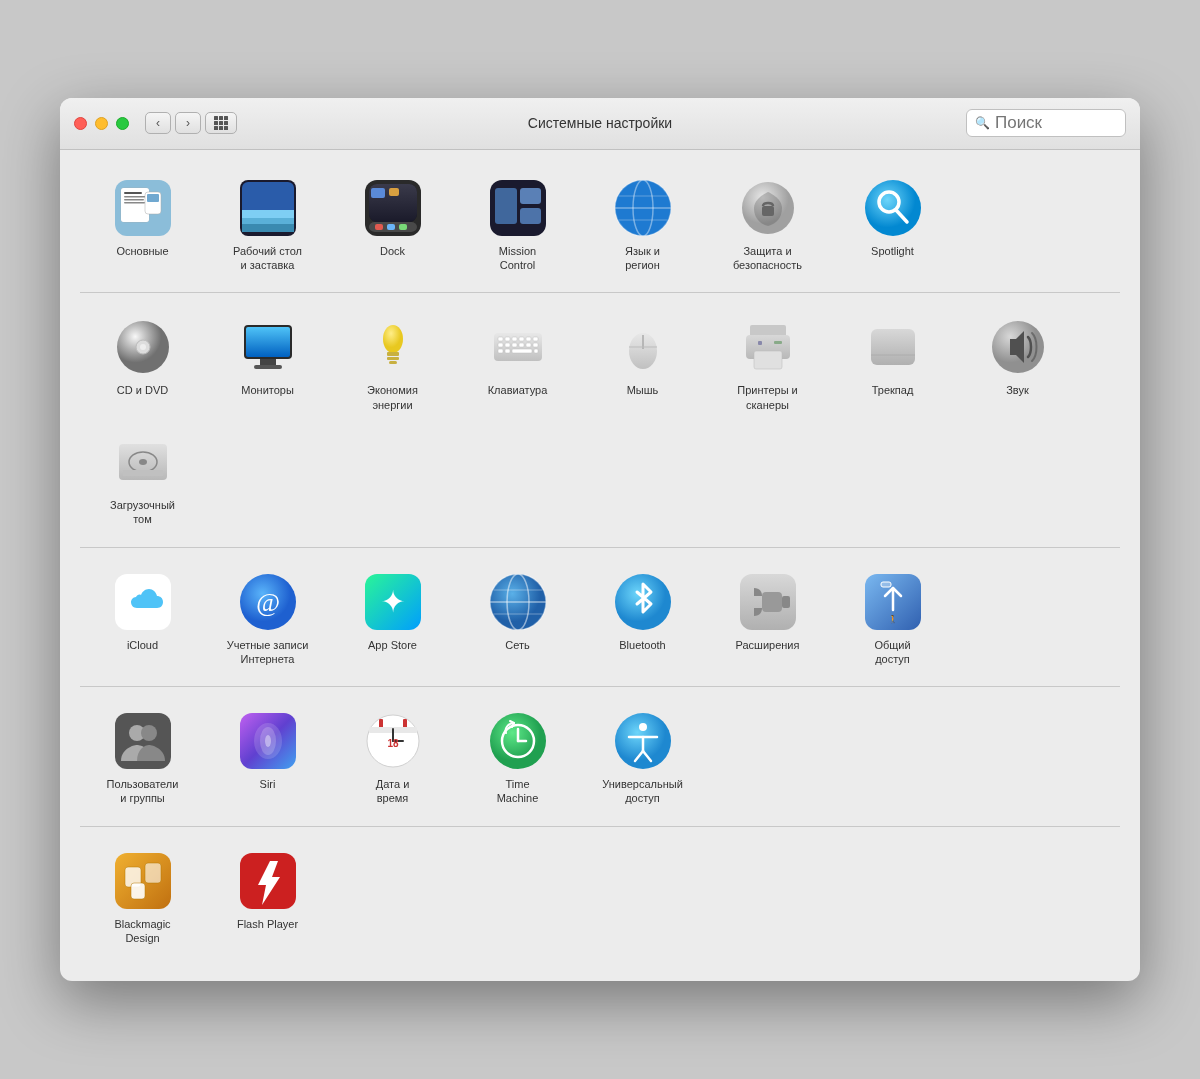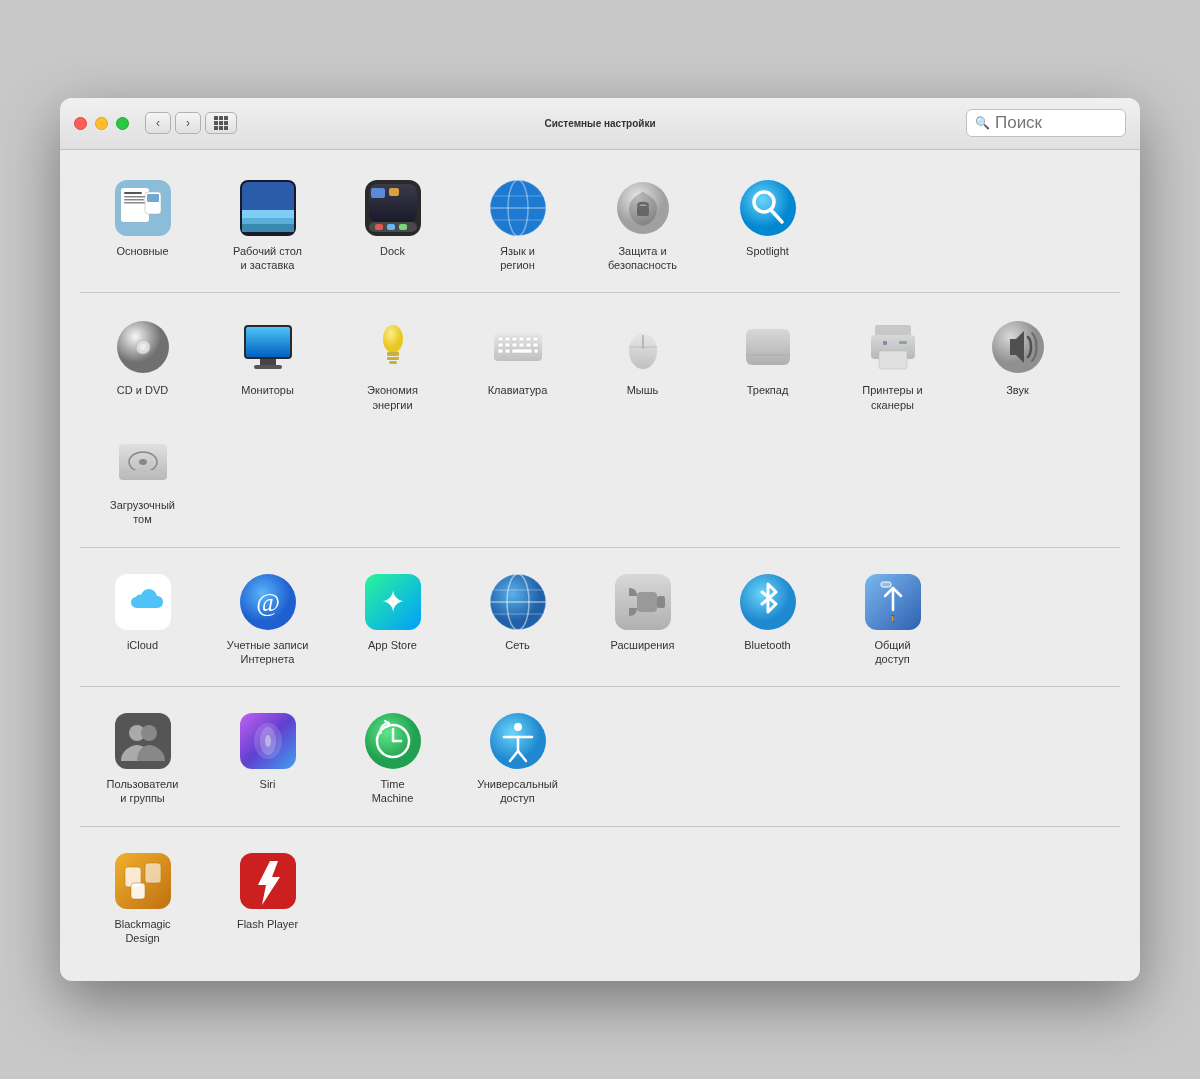--- a/index.html
+++ b/index.html
@@ -80,22 +80,22 @@
     .grid-dot {
       width: 4px;
       height: 4px;
       background: #555;
       border-radius: 0.5px;
     }
     .title {
       position: absolute;
       left: 50%;
       transform: translateX(-50%);
-      font-size: 10px;
-      font-weight: 700;
+      font-size: 14px;
+      font-weight: 400;
       color: #333;
     }
     .search-box {
       margin-left: auto;
       display: flex;
       align-items: center;
       background: white;
       border: 1px solid #c0c0c0;
       border-radius: 6px;
       padding: 3px 8px;
@@ -243,20 +243,31 @@
               <rect x="10" y="44" width="8" height="6" rx="2" fill="#e05a50"></rect>
               <rect x="22" y="44" width="8" height="6" rx="2" fill="#6ab4f8"></rect>
               <rect x="34" y="44" width="8" height="6" rx="2" fill="#78d878"></rect>
               <rect x="6" y="8" width="14" height="10" rx="2" fill="#5a8ad8"></rect>
               <rect x="24" y="8" width="10" height="8" rx="2" fill="#d8a040"></rect>
             </svg>
           </div>
           <div class="icon-label">Dock</div>
         </div>
 
+        <div class="icon-item">
+          <div class="icon-img">
+            <svg width="56" height="56" viewBox="0 0 56 56">
+              <rect width="56" height="56" rx="12" fill="#1a1a2e"></rect>
+              <rect x="5" y="8" width="22" height="36" rx="3" fill="#4a7ab8" opacity="0.8"></rect>
+              <rect x="30" y="8" width="21" height="16" rx="3" fill="#6a9ad8" opacity="0.8"></rect>
+              <rect x="30" y="28" width="21" height="16" rx="3" fill="#5a8ac8" opacity="0.8"></rect>
+            </svg>
+          </div>
+          <div class="icon-label">Mission<br>Control</div>
+        </div>
 
         <div class="icon-item">
           <div class="icon-img">
             <svg width="56" height="56" viewBox="0 0 56 56">
               <circle cx="28" cy="28" r="28" fill="#1e7ad1"></circle>
               <ellipse cx="28" cy="28" rx="10" ry="28" fill="none" stroke="rgba(255,255,255,0.4)" stroke-width="1.5"></ellipse>
               <line x1="0" y1="28" x2="56" y2="28" stroke="rgba(255,255,255,0.4)" stroke-width="1.5"></line>
               <line x1="4" y1="16" x2="52" y2="16" stroke="rgba(255,255,255,0.3)" stroke-width="1"></line>
               <line x1="4" y1="40" x2="52" y2="40" stroke="rgba(255,255,255,0.3)" stroke-width="1"></line>
               <circle cx="28" cy="28" r="28" fill="none" stroke="rgba(255,255,255,0.3)" stroke-width="1.5"></circle>
@@ -405,50 +416,50 @@
               <line x1="28" y1="16" x2="28" y2="30" stroke="#aaa" stroke-width="1.5"></line>
               <line x1="14" y1="28" x2="42" y2="28" stroke="#bbb" stroke-width="1"></line>
             </svg>
           </div>
           <div class="icon-label">Мышь</div>
         </div>
 
         <div class="icon-item">
           <div class="icon-img">
             <svg width="56" height="56" viewBox="0 0 56 56">
+              <rect x="10" y="6" width="36" height="12" rx="2" fill="#c8c8c8"></rect>
+              <rect x="6" y="16" width="44" height="24" rx="4" fill="url(#printgrad)"></rect>
+              <defs>
+                <linearGradient id="printgrad" x1="0" y1="0" x2="0" y2="1">
+                  <stop offset="0%" stop-color="#d8d8d8"></stop>
+                  <stop offset="100%" stop-color="#b8b8b8"></stop>
+                </linearGradient>
+              </defs>
+              <rect x="14" y="32" width="28" height="18" rx="2" fill="#e0e0e0" stroke="#bbb" stroke-width="0.5"></rect>
+              <rect x="18" y="22" width="4" height="4" rx="1" fill="#8888aa"></rect>
+              <rect x="34" y="22" width="8" height="3" rx="1" fill="#88aa88"></rect>
+            </svg>
+          </div>
+          <div class="icon-label">Принтеры и<br>сканеры</div>
+        </div>
+
+        <div class="icon-item">
+          <div class="icon-img">
+            <svg width="56" height="56" viewBox="0 0 56 56">
               <rect x="6" y="10" width="44" height="36" rx="6" fill="url(#tpgrad)"></rect>
               <defs>
                 <linearGradient id="tpgrad" x1="0" y1="0" x2="0" y2="1">
                   <stop offset="0%" stop-color="#d8d8d8"></stop>
                   <stop offset="100%" stop-color="#b0b0b0"></stop>
                 </linearGradient>
               </defs>
               <line x1="6" y1="36" x2="50" y2="36" stroke="#aaa" stroke-width="0.75"></line>
             </svg>
           </div>
           <div class="icon-label">Трекпад</div>
-        </div>
-
-        <div class="icon-item">
-          <div class="icon-img">
-            <svg width="56" height="56" viewBox="0 0 56 56">
-              <rect x="10" y="6" width="36" height="12" rx="2" fill="#c8c8c8"></rect>
-              <rect x="6" y="16" width="44" height="24" rx="4" fill="url(#printgrad)"></rect>
-              <defs>
-                <linearGradient id="printgrad" x1="0" y1="0" x2="0" y2="1">
-                  <stop offset="0%" stop-color="#d8d8d8"></stop>
-                  <stop offset="100%" stop-color="#b8b8b8"></stop>
-                </linearGradient>
-              </defs>
-              <rect x="14" y="32" width="28" height="18" rx="2" fill="#e0e0e0" stroke="#bbb" stroke-width="0.5"></rect>
-              <rect x="18" y="22" width="4" height="4" rx="1" fill="#8888aa"></rect>
-              <rect x="34" y="22" width="8" height="3" rx="1" fill="#88aa88"></rect>
-            </svg>
-          </div>
-          <div class="icon-label">Принтеры и<br>сканеры</div>
         </div>
 
         <div class="icon-item">
           <div class="icon-img">
             <svg width="56" height="56" viewBox="0 0 56 56">
               <circle cx="28" cy="28" r="26" fill="url(#soundgrad)"></circle>
               <defs>
                 <radialGradient id="soundgrad" cx="35%" cy="30%">
                   <stop offset="0%" stop-color="#d8d8d8"></stop>
                   <stop offset="100%" stop-color="#909090"></stop>
@@ -546,50 +557,50 @@
               <line x1="4" y1="40" x2="52" y2="40" stroke="rgba(255,255,255,0.35)" stroke-width="1"></line>
               <circle cx="28" cy="28" r="28" fill="none" stroke="rgba(255,255,255,0.4)" stroke-width="1.5"></circle>
             </svg>
           </div>
           <div class="icon-label">Сеть</div>
         </div>
 
         <div class="icon-item">
           <div class="icon-img">
             <svg width="56" height="56" viewBox="0 0 56 56">
+              <circle cx="28" cy="28" r="28" fill="url(#btgrad)"></circle>
+              <defs>
+                <radialGradient id="btgrad" cx="40%" cy="35%">
+                  <stop offset="0%" stop-color="#6dd5fa"></stop>
+                  <stop offset="100%" stop-color="#1e88d0"></stop>
+                </radialGradient>
+              </defs>
+              <path d="M22 18 L36 30 L28 38 L28 10 L36 18 L22 30" fill="none" stroke="white" stroke-width="3" stroke-linecap="round" stroke-linejoin="round"></path>
+            </svg>
+          </div>
+          <div class="icon-label">Bluetooth</div>
+        </div>
+
+        <div class="icon-item">
+          <div class="icon-img">
+            <svg width="56" height="56" viewBox="0 0 56 56">
               <rect width="56" height="56" rx="12" fill="url(#extgrad)"></rect>
               <defs>
                 <linearGradient id="extgrad" x1="0" y1="0" x2="0" y2="1">
                   <stop offset="0%" stop-color="#d8d8d8"></stop>
                   <stop offset="100%" stop-color="#b0b0b0"></stop>
                 </linearGradient>
               </defs>
               <path d="M14 22 L22 22 C22 18 20 14 14 14 L14 22Z" fill="#888"></path>
               <path d="M14 34 L22 34 C22 38 20 42 14 42 L14 34Z" fill="#888"></path>
               <rect x="22" y="18" width="20" height="20" rx="4" fill="#999"></rect>
               <rect x="42" y="22" width="8" height="12" rx="2" fill="#888"></rect>
             </svg>
           </div>
           <div class="icon-label">Расширения</div>
-        </div>
-
-        <div class="icon-item">
-          <div class="icon-img">
-            <svg width="56" height="56" viewBox="0 0 56 56">
-              <circle cx="28" cy="28" r="28" fill="url(#btgrad)"></circle>
-              <defs>
-                <radialGradient id="btgrad" cx="40%" cy="35%">
-                  <stop offset="0%" stop-color="#6dd5fa"></stop>
-                  <stop offset="100%" stop-color="#1e88d0"></stop>
-                </radialGradient>
-              </defs>
-              <path d="M22 18 L36 30 L28 38 L28 10 L36 18 L22 30" fill="none" stroke="white" stroke-width="3" stroke-linecap="round" stroke-linejoin="round"></path>
-            </svg>
-          </div>
-          <div class="icon-label">Bluetooth</div>
         </div>
 
         <div class="icon-item">
           <div class="icon-img">
             <svg width="56" height="56" viewBox="0 0 56 56">
               <rect width="56" height="56" rx="12" fill="url(#sharegrad)"></rect>
               <defs>
                 <linearGradient id="sharegrad" x1="0" y1="0" x2="1" y2="1">
                   <stop offset="0%" stop-color="#7ab8f0"></stop>
                   <stop offset="100%" stop-color="#3060b0"></stop>
@@ -636,20 +647,34 @@
                 </linearGradient>
               </defs>
               <ellipse cx="28" cy="28" rx="14" ry="18" fill="rgba(255,255,255,0.15)"></ellipse>
               <ellipse cx="28" cy="28" rx="8" ry="14" fill="rgba(255,255,255,0.2)"></ellipse>
               <ellipse cx="28" cy="28" rx="3" ry="6" fill="rgba(255,255,255,0.4)"></ellipse>
             </svg>
           </div>
           <div class="icon-label">Siri</div>
         </div>
 
+        <div class="icon-item">
+          <div class="icon-img">
+            <svg width="56" height="56" viewBox="0 0 56 56">
+              <circle cx="28" cy="28" r="26" fill="white" stroke="#d0d0d0" stroke-width="1"></circle>
+              <rect x="14" y="6" width="4" height="10" rx="1" fill="#cc3333"></rect>
+              <rect x="38" y="6" width="4" height="10" rx="1" fill="#cc3333"></rect>
+              <rect x="4" y="14" width="48" height="6" rx="1" fill="#e8e8e8"></rect>
+              <line x1="28" y1="28" x2="28" y2="16" stroke="#333" stroke-width="2" stroke-linecap="round"></line>
+              <line x1="28" y1="28" x2="38" y2="28" stroke="#333" stroke-width="2" stroke-linecap="round"></line>
+              <text x="28" y="34" text-anchor="middle" fill="#cc3333" font-size="10" font-weight="bold" font-family="sans-serif">18</text>
+            </svg>
+          </div>
+          <div class="icon-label">Дата и<br>время</div>
+        </div>
 
         <div class="icon-item">
           <div class="icon-img">
             <svg width="56" height="56" viewBox="0 0 56 56">
               <circle cx="28" cy="28" r="28" fill="url(#tmgrad)"></circle>
               <defs>
                 <radialGradient id="tmgrad" cx="40%" cy="35%">
                   <stop offset="0%" stop-color="#5de888"></stop>
                   <stop offset="100%" stop-color="#20a050"></stop>
                 </radialGradient>

